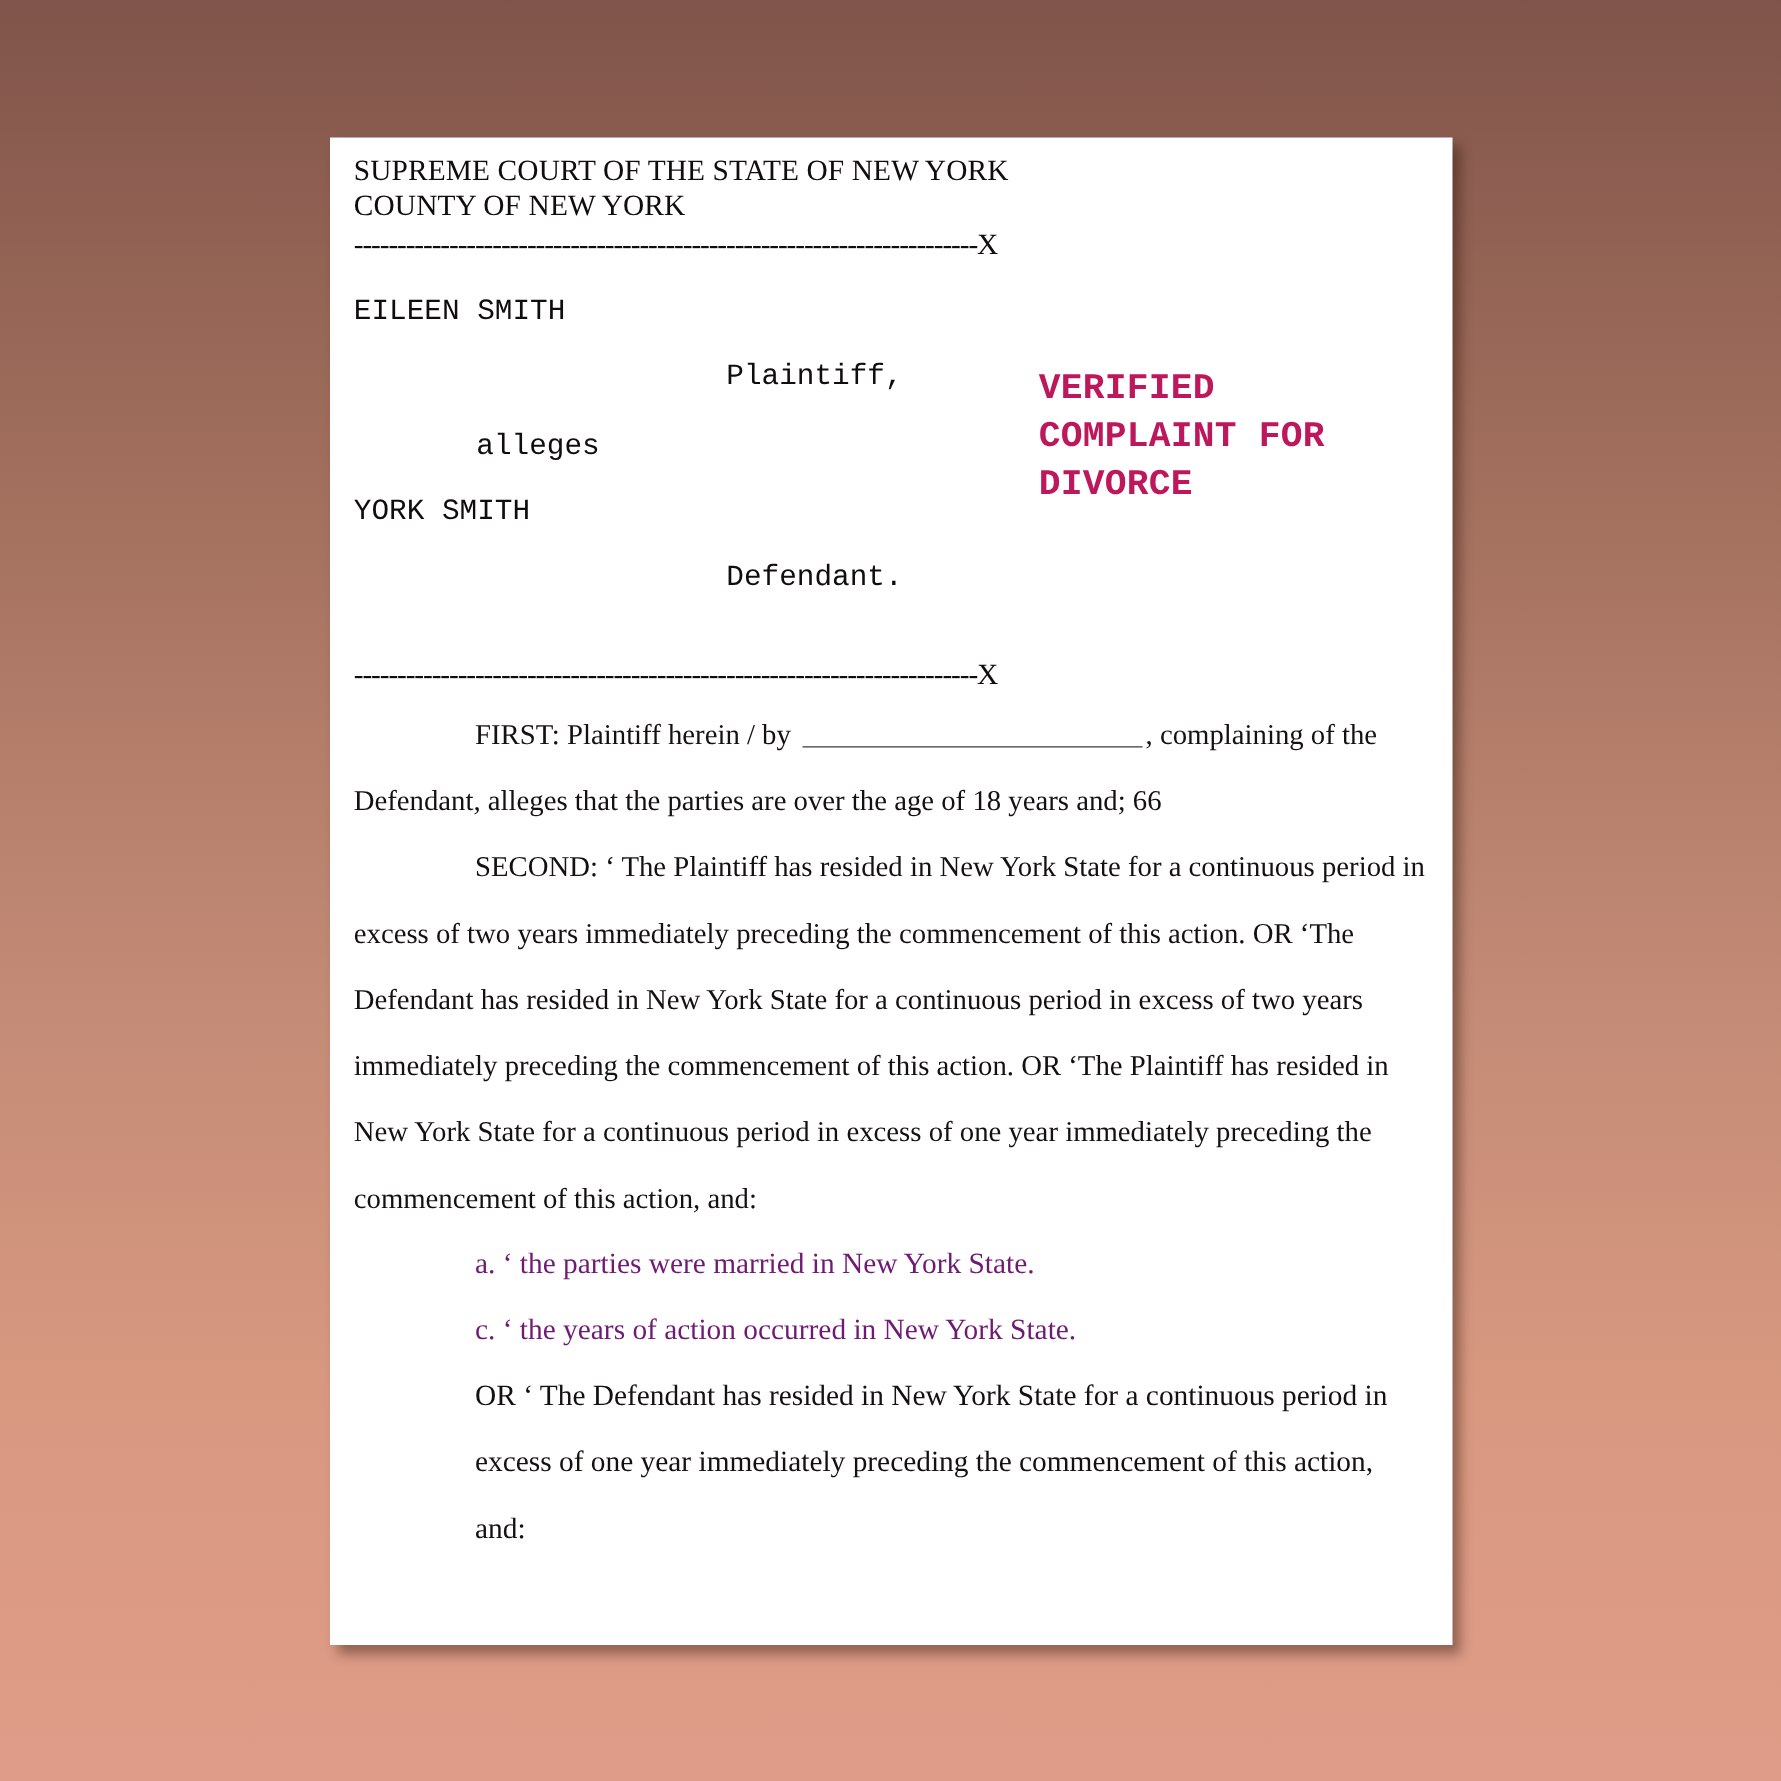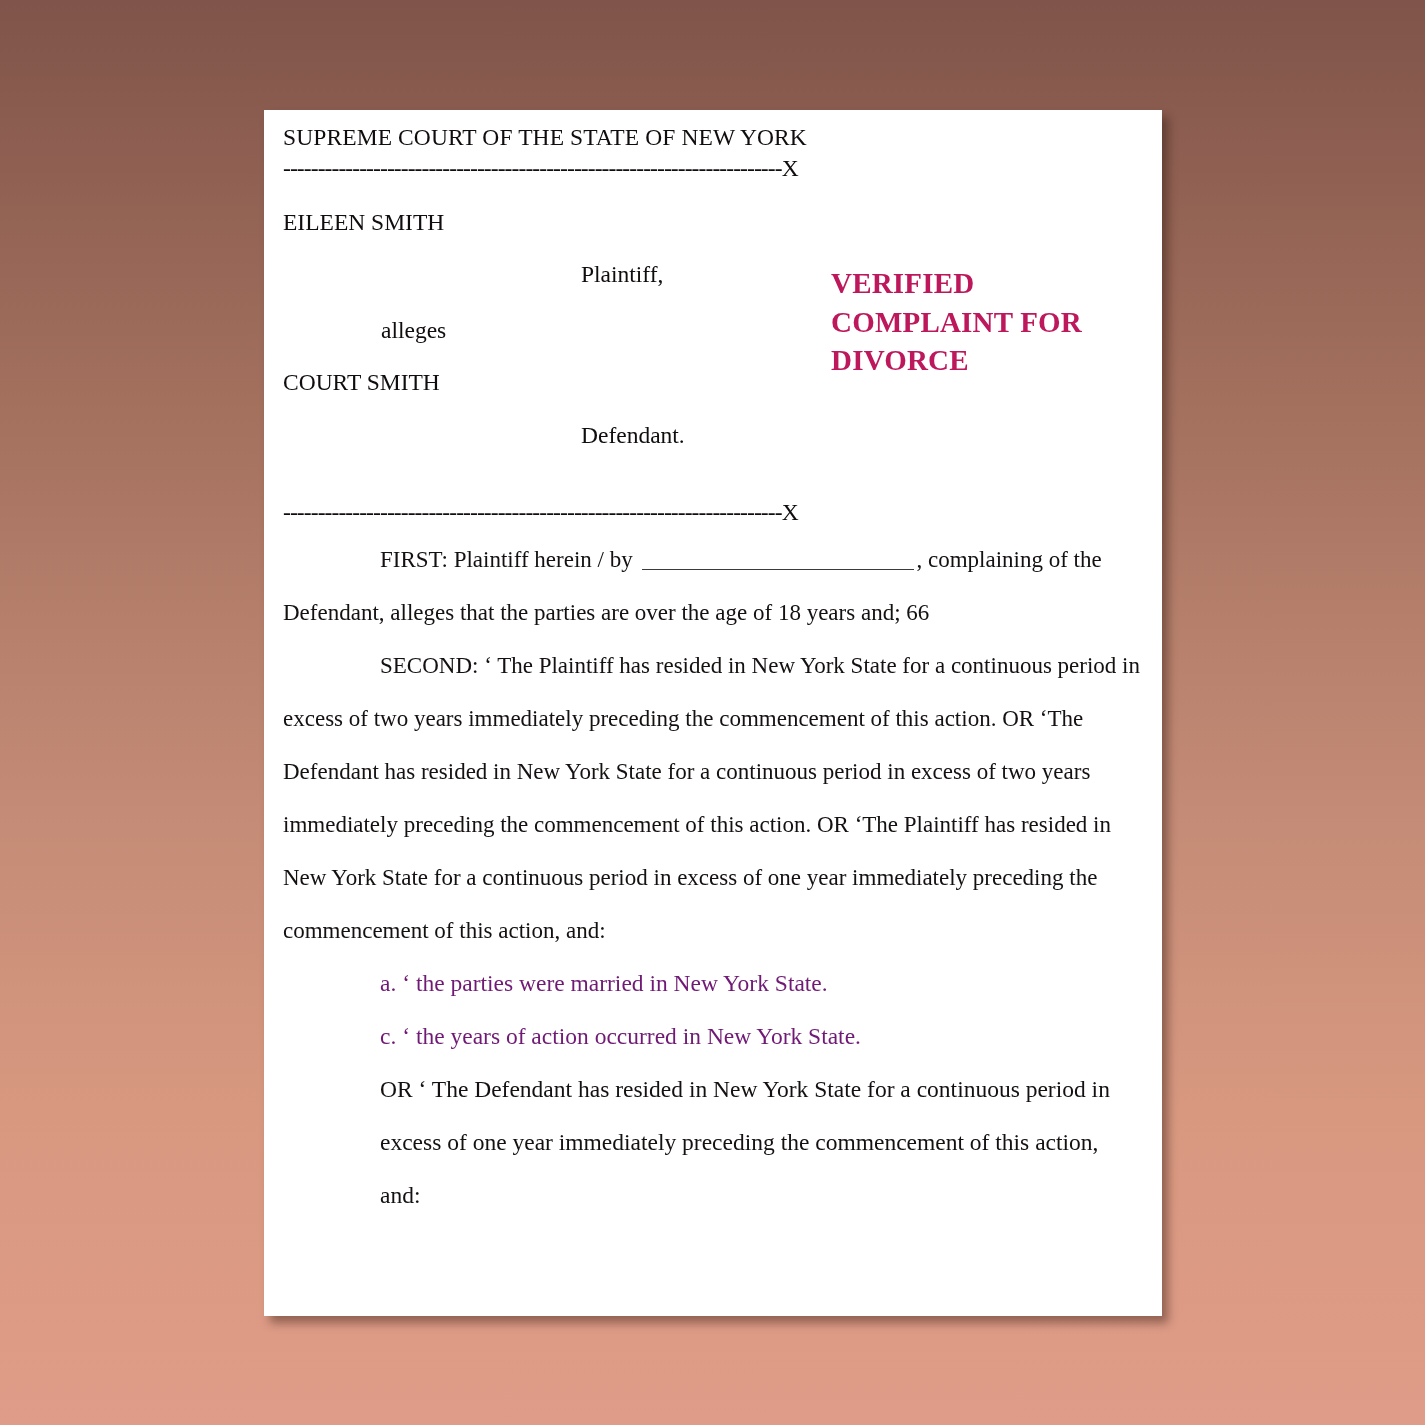--- a/index.html
+++ b/index.html
@@ -53,20 +53,21 @@
   }
   .rule-row .rule-x {
     letter-spacing: 0;
   }
 
   
   .caption {
     position: relative;
     margin-top: 24px;
     height: 290px;
+    font-family: Liberation Mono, monospace;
   }
   .cap-line {
     position: absolute;
     font-size: 23.5px;
     line-height: 30px;
     color: #100d0c;
     white-space: nowrap;
   }
   .cap-plaintiff-name { left: 0;     top: 0; }
   .cap-plaintiff-role { left: 298px; top: 52px; }
@@ -125,29 +126,30 @@
   }
 </style>
 </head>
 <body>
 
 <div id="page-sheet">
   <div class="page-inner">
 
     <div class="court-head">
       <div>SUPREME COURT OF THE STATE OF NEW YORK</div>
+      <div>COUNTY OF NEW YORK</div>
     </div>
 
     <div class="rule-row"><span>------------------------------------------------------------------------</span><span class="rule-x">X</span></div>
 
     <div class="caption">
       <div class="cap-line cap-plaintiff-name">EILEEN SMITH</div>
       <div class="cap-line cap-plaintiff-role">Plaintiff,</div>
       <div class="cap-line cap-against">alleges</div>
-      <div class="cap-line cap-defendant-name">COURT SMITH</div>
+      <div class="cap-line cap-defendant-name">YORK SMITH</div>
       <div class="cap-line cap-defendant-role">Defendant.</div>
       <div class="doc-title">VERIFIED COMPLAINT FOR DIVORCE</div>
     </div>
 
     <div class="rule-row second"><span>------------------------------------------------------------------------</span><span class="rule-x">X</span></div>
 
     <p class="body-p first-para indent-first"><span>FIRST: Plaintiff herein / by </span><span class="blank-fill"></span><span>, complaining of the Defendant, alleges that the parties are over the age of 18 years and; 66</span></p>
 
     <p class="body-p indent-first">SECOND: ‘ The Plaintiff has resided in New York State for a continuous period in excess of two years immediately preceding the commencement of this action. OR ‘The Defendant has resided in New York State for a continuous period in excess of two years immediately preceding the commencement of this action. OR ‘The Plaintiff has resided in New York State for a continuous period in excess of one year immediately preceding the commencement of this action, and:</p>
 

